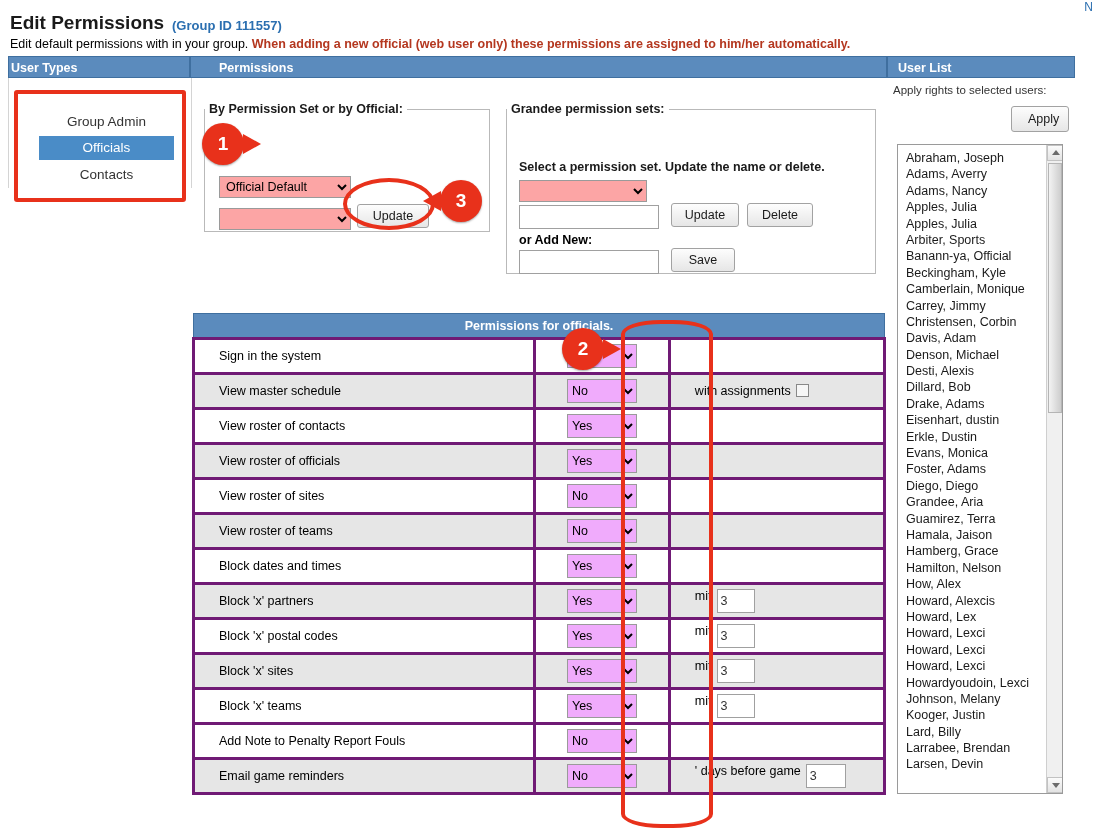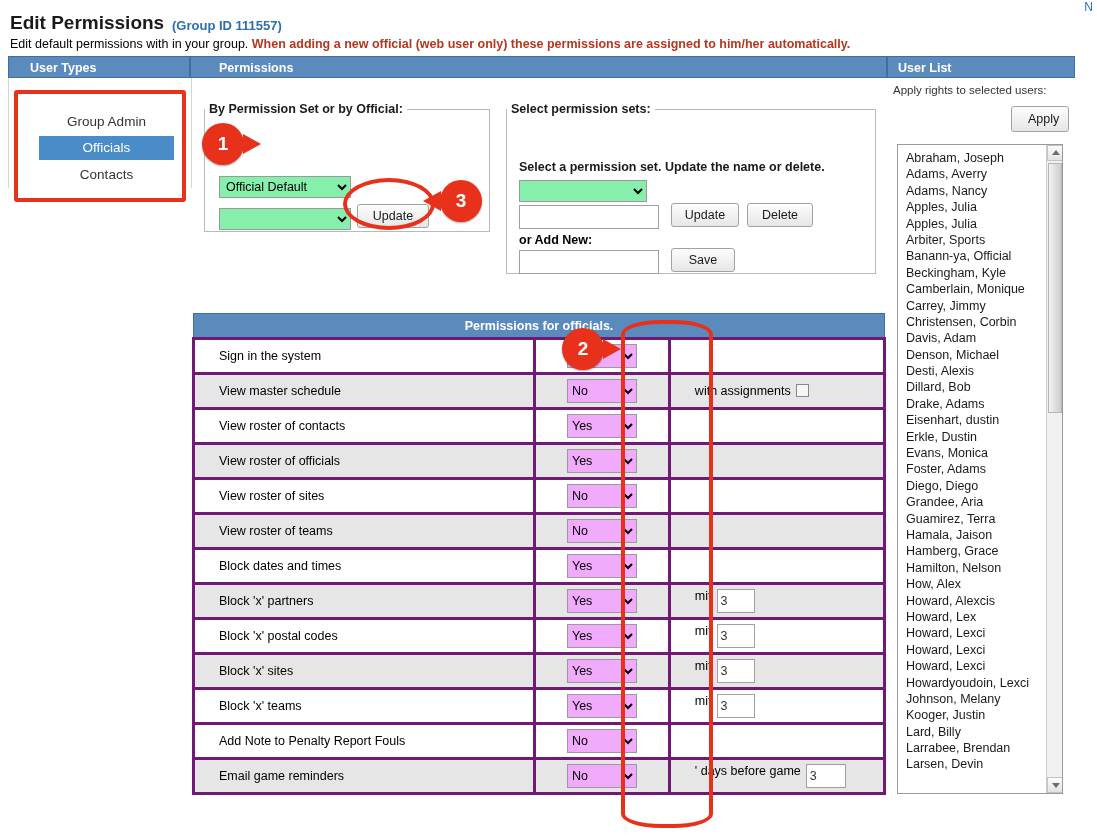--- a/index.html
+++ b/index.html
@@ -59,21 +59,21 @@
     position: absolute;
     height: 22px;
     background: #5b8bbd;
     border: 1px solid #3f6f9f;
     color: #ffffff;
     font-weight: bold;
     font-size: 12.5px;
     line-height: 22px;
     box-sizing: border-box;
   }
-  .bar-usertypes { left: 8px; top: 56px; width: 182px; padding-left: 21px; }
+  .bar-usertypes { left: 8px; top: 56px; width: 182px; padding-left: 2px; }
   .bar-permissions { left: 190px; top: 56px; width: 697px; padding-left: 28px; }
   .bar-userlist { left: 887px; top: 56px; width: 188px; padding-left: 10px; }
 
   
   .usertypes-panel {
     position: absolute;
     left: 8px;
     top: 78px;
     width: 182px;
     height: 110px;
@@ -128,21 +128,21 @@
     color: #1a1a1a;
   }
   .fs-permset { left: 204px; top: 102px; width: 286px; height: 130px; }
   .fs-manage  { left: 506px; top: 102px; width: 370px; height: 172px; }
 
   .sel {
     font-family: "Liberation Sans", sans-serif;
     font-size: 12.5px;
     height: 22px;
     box-sizing: border-box;
-    background: #86efac;
+    background: #fca5a5;
     border: 1px solid #9a9a9a;
     padding: 1px 2px;
     color: #000;
   }
   .txt {
     font-family: "Liberation Sans", sans-serif;
     font-size: 12.5px;
     height: 24px;
     box-sizing: border-box;
     background: #ffffff;
@@ -428,21 +428,21 @@
     <select class="sel sel-permset">
       <option>Official Default</option>
     </select>
     <select class="sel sel-official">
       <option></option>
     </select>
     <button class="btn btn-update-permset">Update</button>
   </fieldset>
 
   <fieldset class="fs fs-manage">
-    <legend>Select permission sets:</legend>
+    <legend>Grandee permission sets:</legend>
     <div class="mng-label">Select a permission set. Update the name or delete.</div>
     <select class="sel mng-sel">
       <option></option>
     </select>
     <input class="txt mng-name" type="text" value="" style="">
     <button class="btn mng-update">Update</button>
     <button class="btn mng-delete">Delete</button>
     <div class="mng-addnew-label">or Add New:</div>
     <input class="txt mng-new" type="text" value="" style="">
     <button class="btn mng-save">Save</button>

